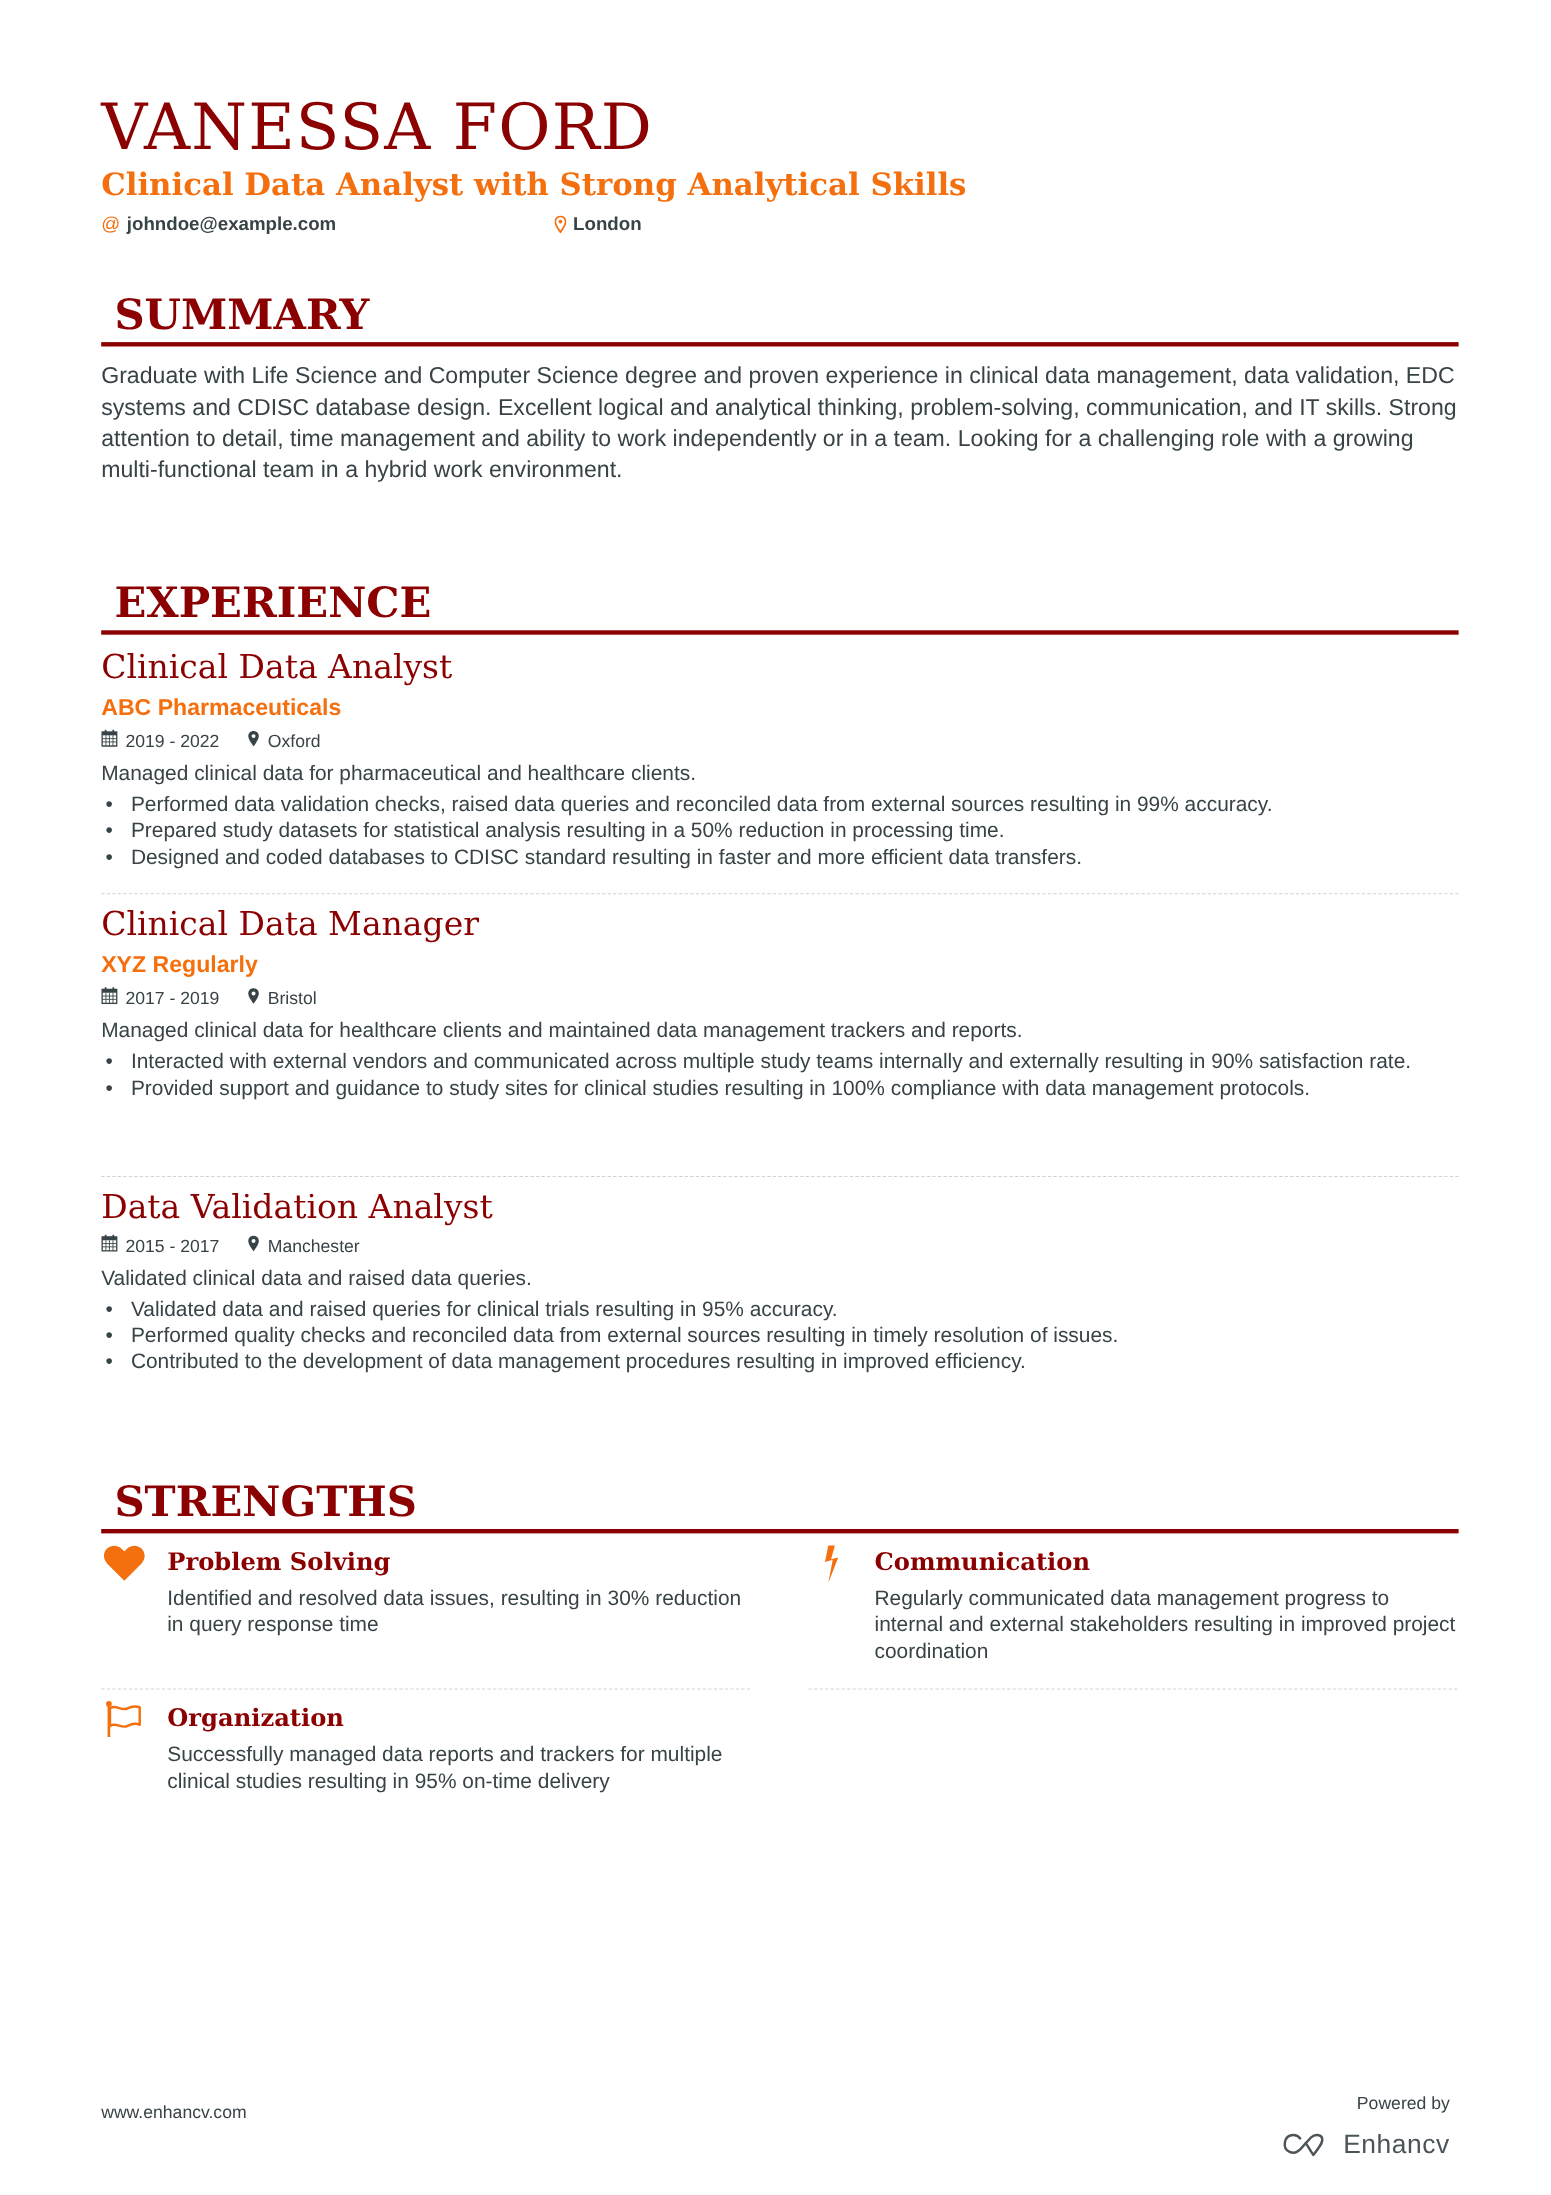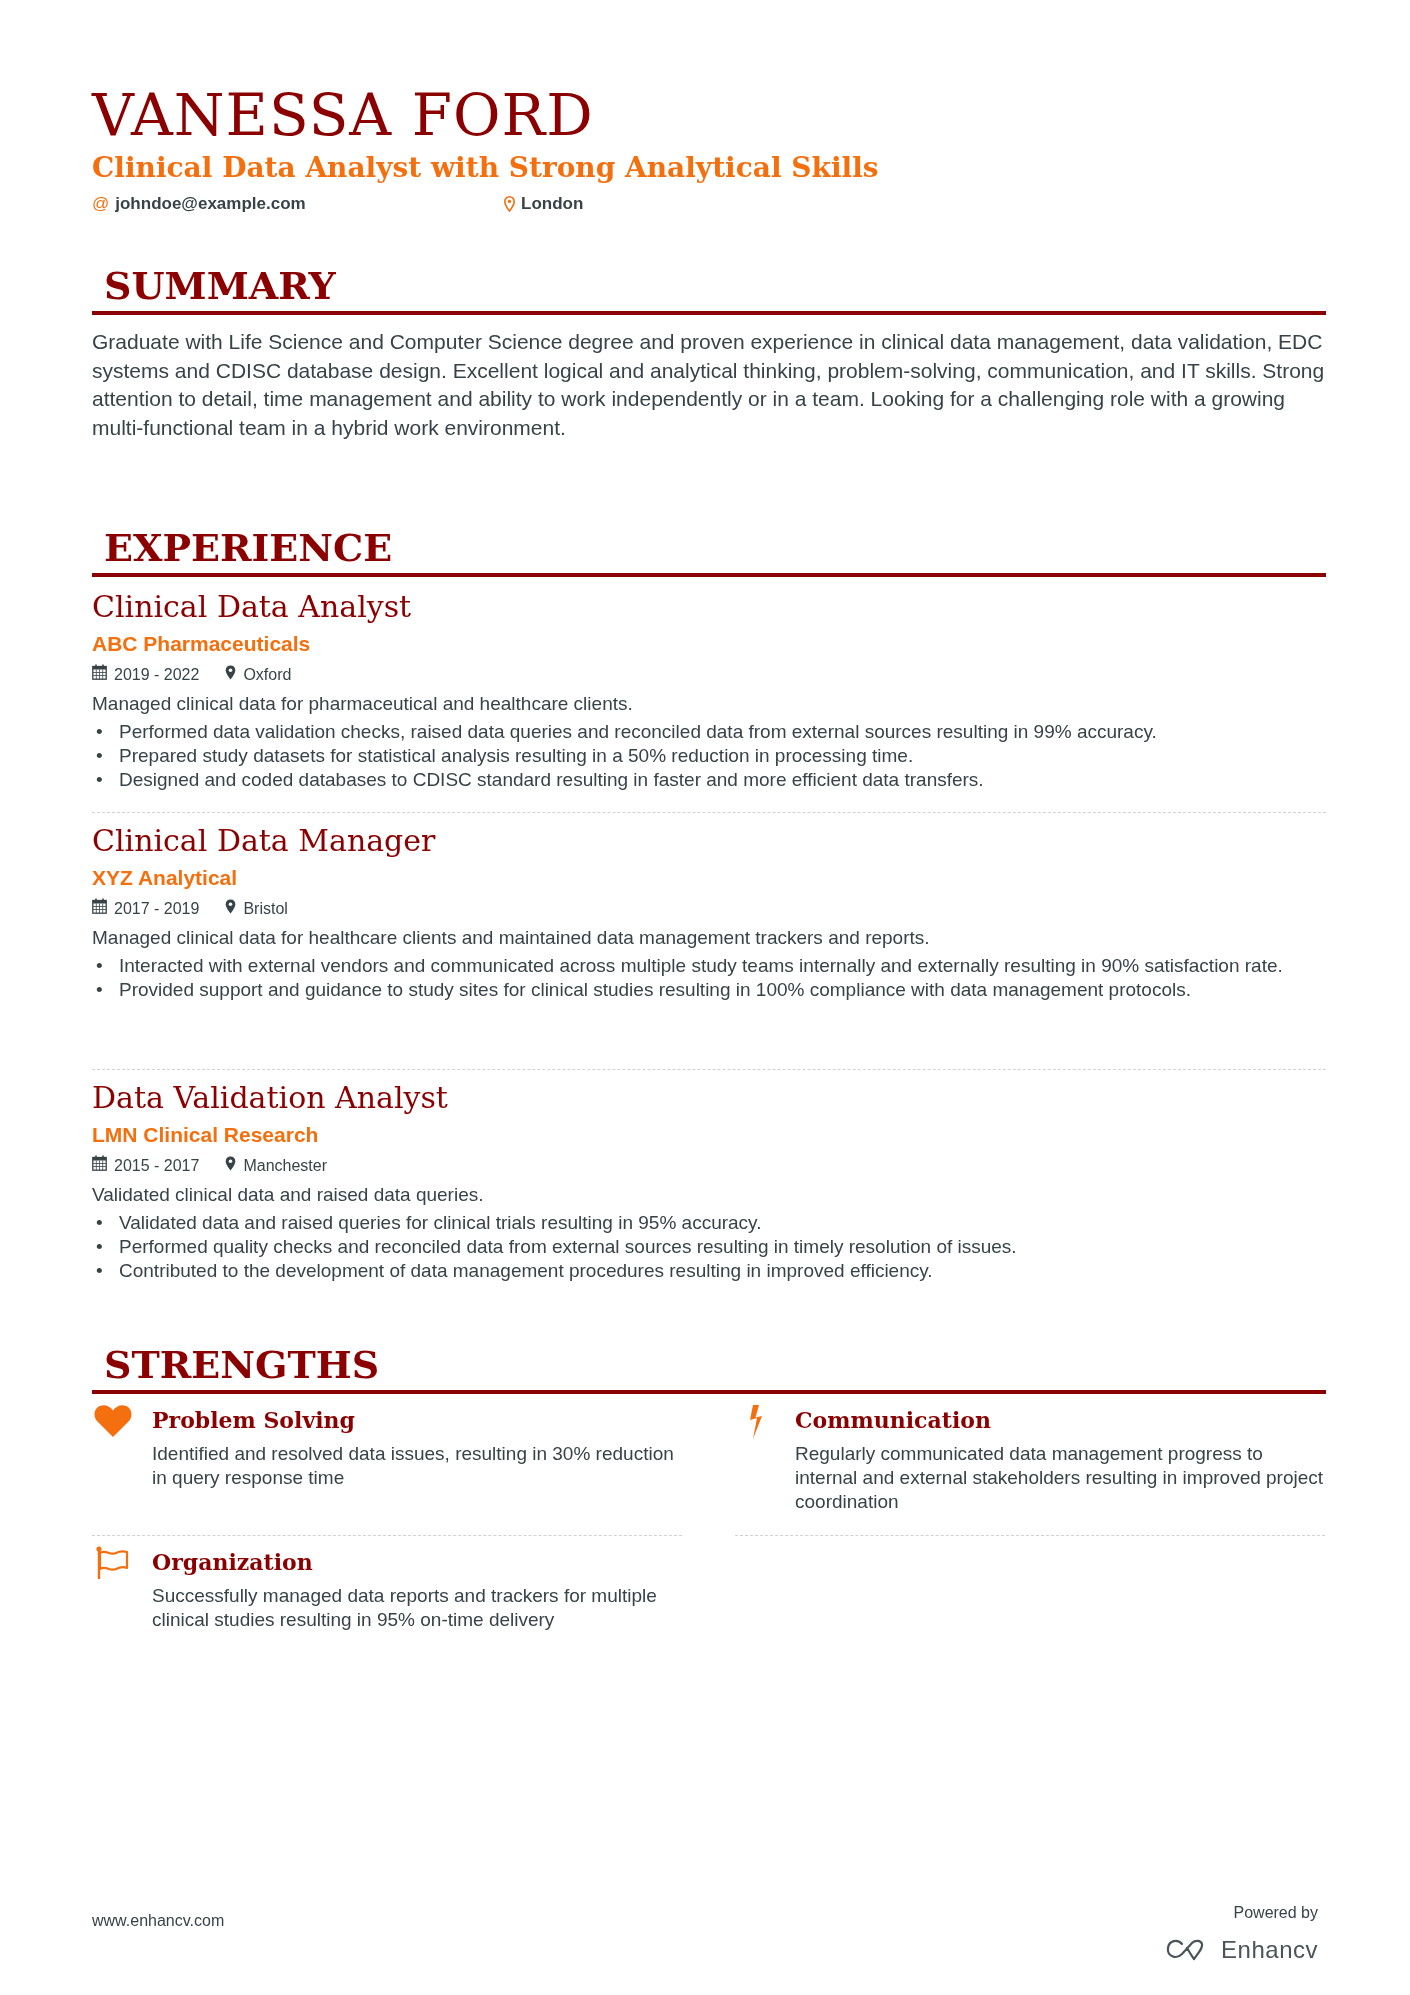--- a/index.html
+++ b/index.html
@@ -100,21 +100,21 @@
     <ul class="bullets">
       <li>Performed data validation checks, raised data queries and reconciled data from external sources resulting in 99% accuracy.</li>
       <li>Prepared study datasets for statistical analysis resulting in a 50% reduction in processing time.</li>
       <li>Designed and coded databases to CDISC standard resulting in faster and more efficient data transfers.</li>
     </ul>
   </div>
   <div class="dash" style="top:812px;"></div>
 
   <div class="job" style="top:821px;">
     <div class="job-title">Clinical Data Manager</div>
-    <div class="company">XYZ Analytical</div>
+    <div class="company">XYZ Regularly</div>
     <div class="meta">
       <span class="item">
         <span>
           <svg width="15" height="16" viewBox="0 0 15 16">
               <rect x="0.8" y="2.5" width="13.4" height="12.7" fill="none" stroke="#384347" stroke-width="1.3"></rect>
               <rect x="0.8" y="2.5" width="13.4" height="3" fill="#384347"></rect>
               <line x1="4" y1="0.5" x2="4" y2="4" stroke="#384347" stroke-width="1.6"></line>
               <line x1="11" y1="0.5" x2="11" y2="4" stroke="#384347" stroke-width="1.6"></line>
               <path d="M1 8.5h13M1 11.5h13M4.3 5.5v9.7M7.5 5.5v9.7M10.7 5.5v9.7" stroke="#384347" stroke-width="0.8"></path>
             </svg>
@@ -134,21 +134,20 @@
     <div class="job-desc">Managed clinical data for healthcare clients and maintained data management trackers and reports.</div>
     <ul class="bullets">
       <li>Interacted with external vendors and communicated across multiple study teams internally and externally resulting in 90% satisfaction rate.</li>
       <li>Provided support and guidance to study sites for clinical studies resulting in 100% compliance with data management protocols.</li>
     </ul>
   </div>
   <div class="dash" style="top:1069px;"></div>
 
   <div class="job" style="top:1078px;">
     <div class="job-title">Data Validation Analyst</div>
-    <div class="company">LMN Clinical Research</div>
     <div class="meta">
       <span class="item">
         <span>
           <svg width="15" height="16" viewBox="0 0 15 16">
               <rect x="0.8" y="2.5" width="13.4" height="12.7" fill="none" stroke="#384347" stroke-width="1.3"></rect>
               <rect x="0.8" y="2.5" width="13.4" height="3" fill="#384347"></rect>
               <line x1="4" y1="0.5" x2="4" y2="4" stroke="#384347" stroke-width="1.6"></line>
               <line x1="11" y1="0.5" x2="11" y2="4" stroke="#384347" stroke-width="1.6"></line>
               <path d="M1 8.5h13M1 11.5h13M4.3 5.5v9.7M7.5 5.5v9.7M10.7 5.5v9.7" stroke="#384347" stroke-width="0.8"></path>
             </svg>

